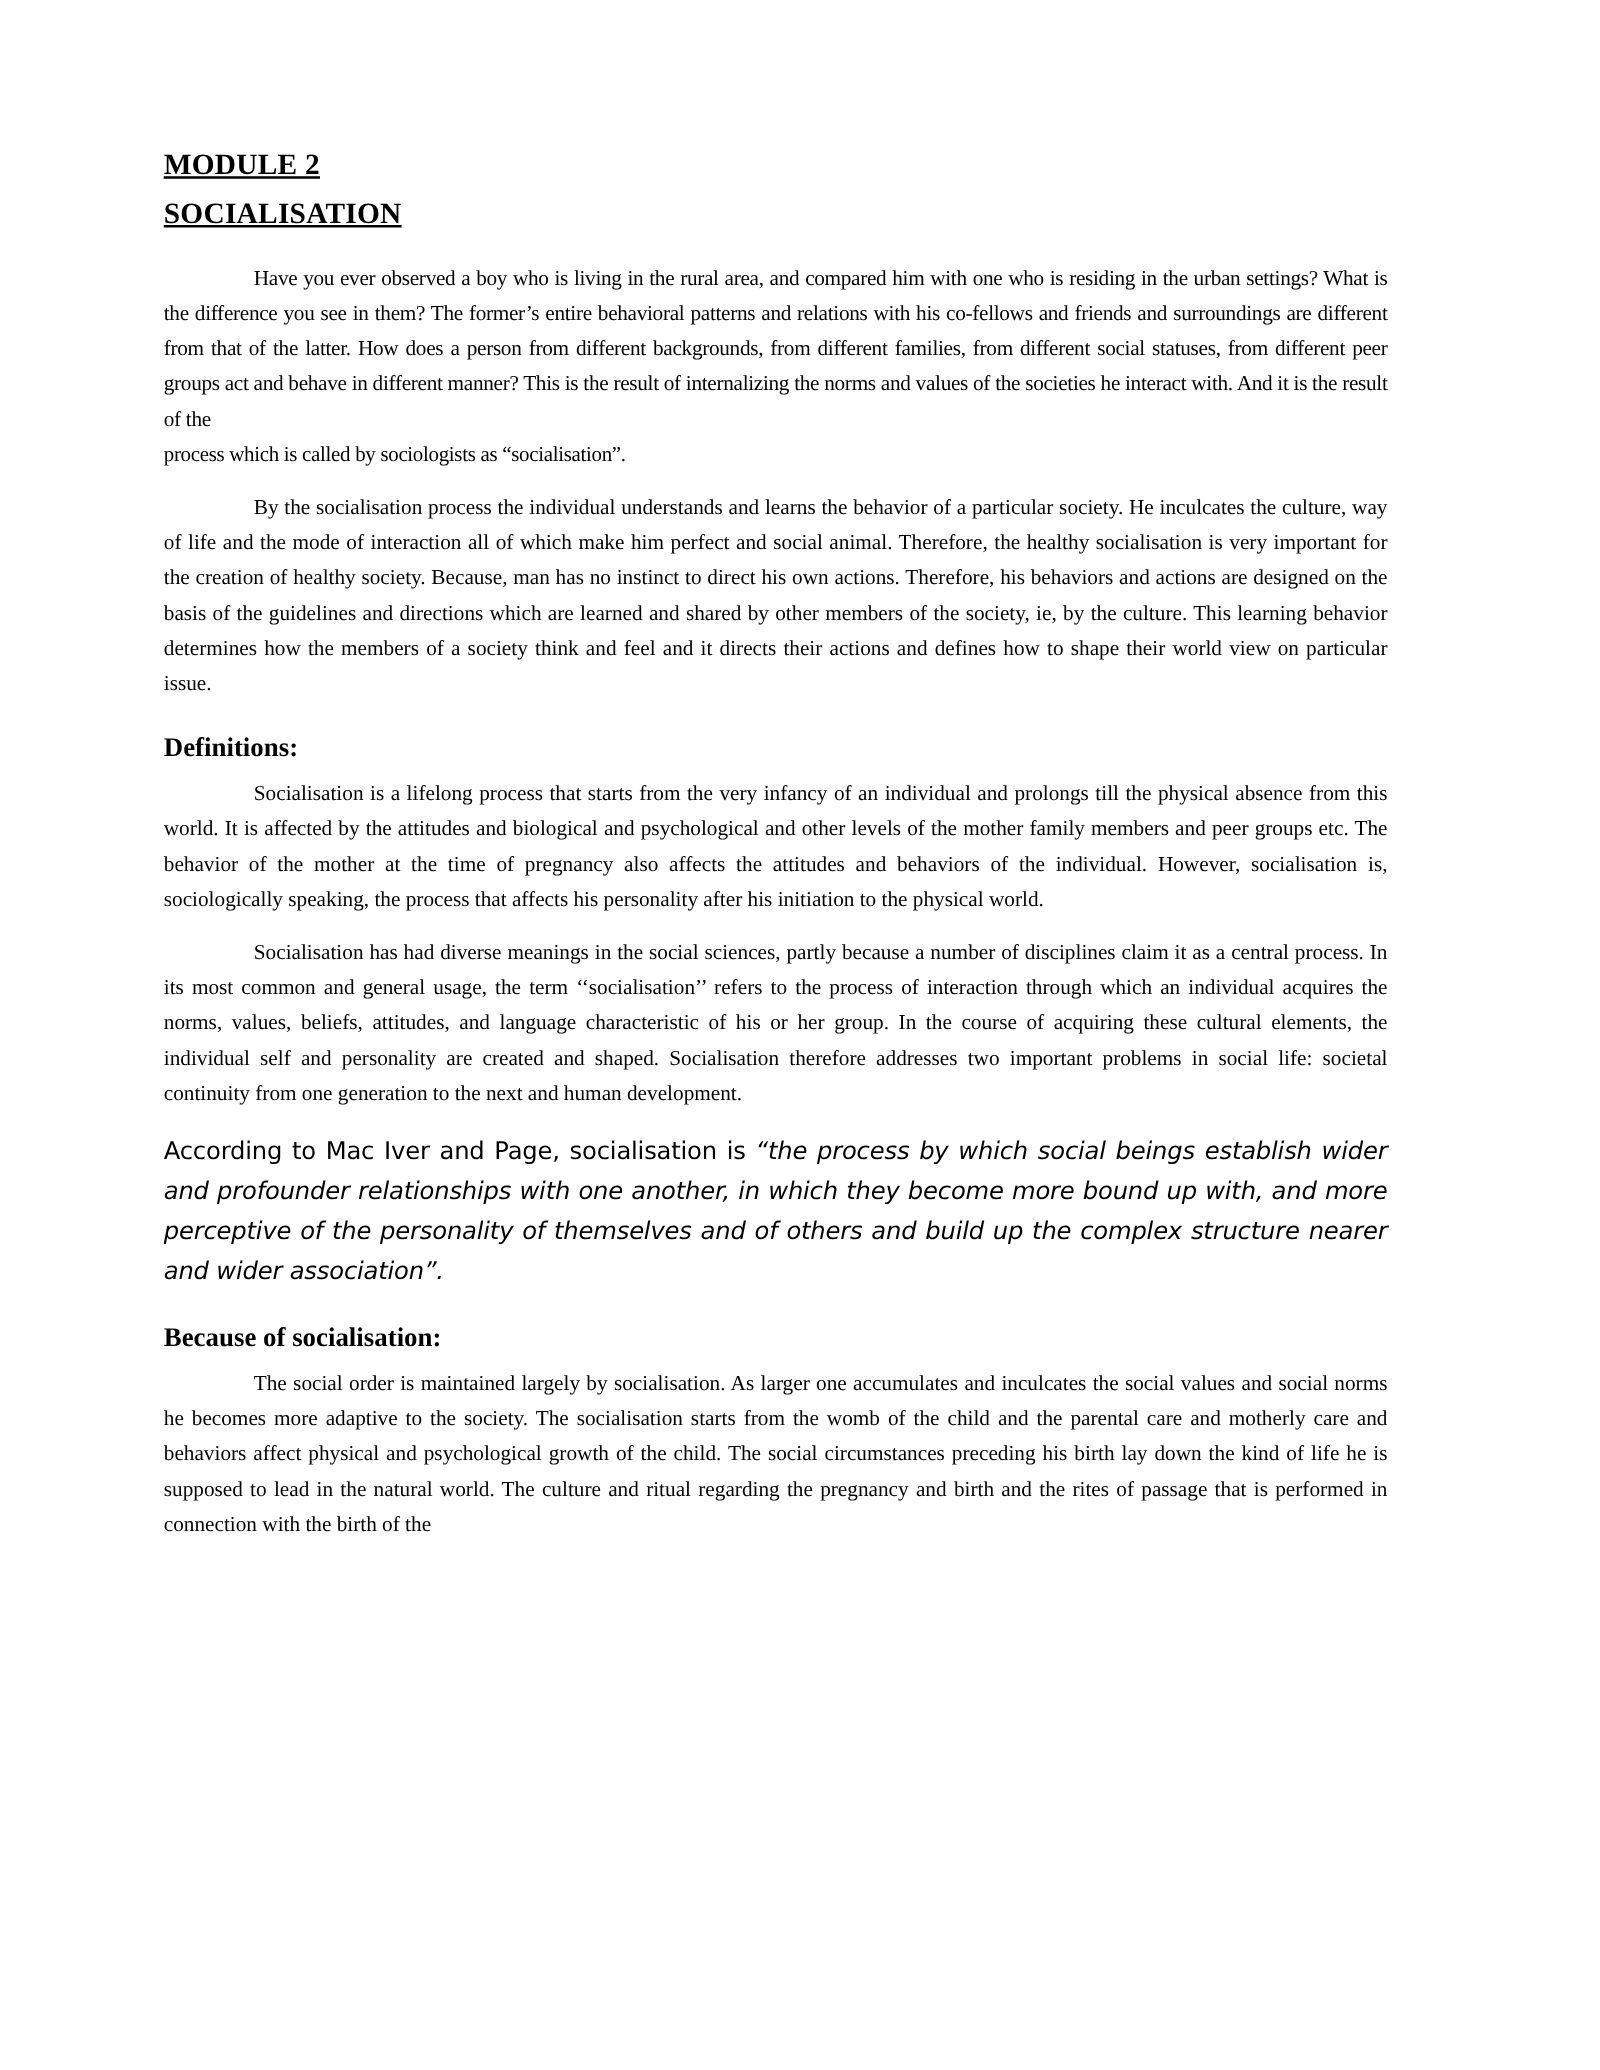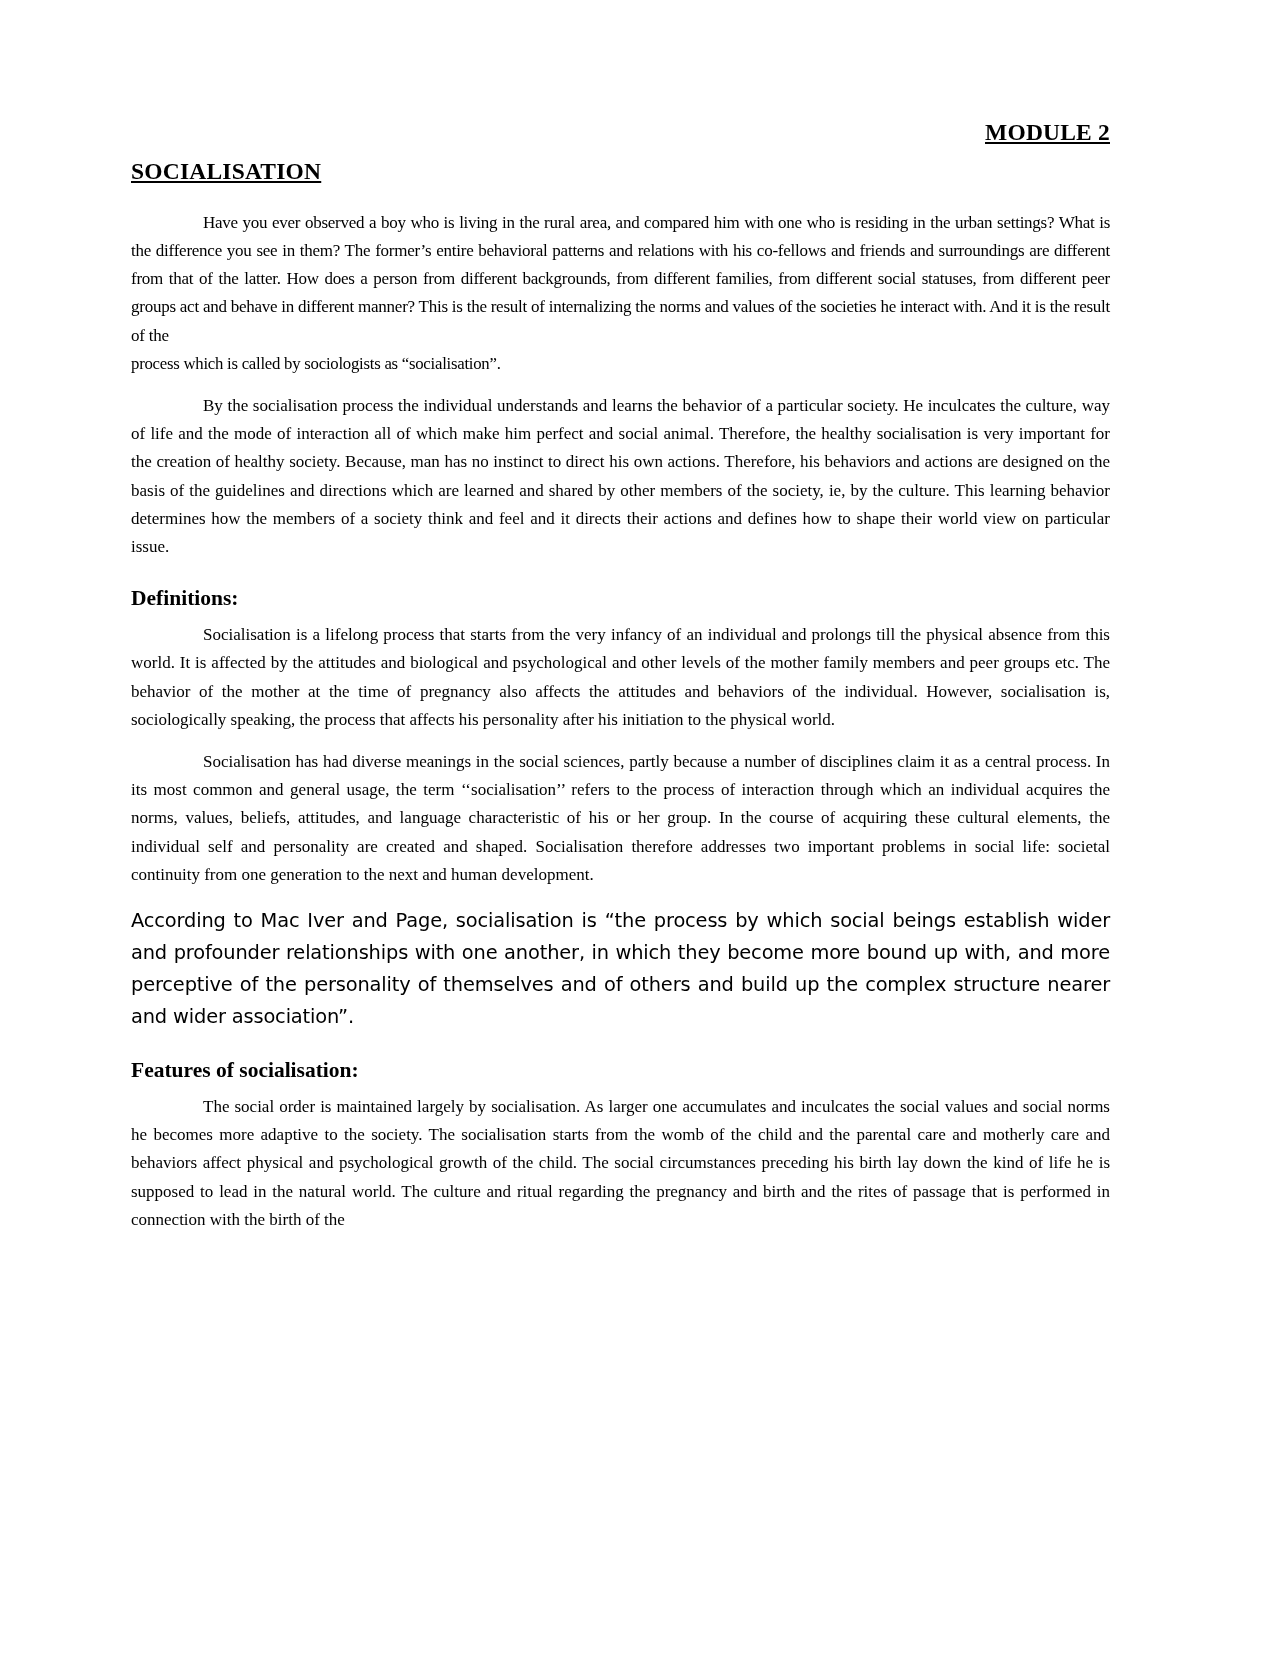--- a/index.html
+++ b/index.html
@@ -21,21 +21,21 @@
     height: 1656px;
     background: #ffffff;
     box-sizing: border-box;
     padding: 118px 170px 0 131px;
   }
   .content {
     width: 979px;
   }
   
   .doc-title {
-    text-align: right;
+    text-align: left;
     font-weight: bold;
     font-size: 23.5px;
     letter-spacing: 0.2px;
     margin: 0 0 10px 0;
     line-height: 1.25;
   }
   .doc-title span.u {
     text-decoration: underline;
     text-underline-offset: 2px;
   }
@@ -84,20 +84,21 @@
     font-family: "DejaVu Sans", "Liberation Sans", sans-serif;
     font-size: 19.4px;
     line-height: 32px;
     text-align: justify;
     text-justify: inter-word;
     margin: 16px 0 18px 0;
     text-indent: 0;
     letter-spacing: -0.15px;
   }
   p.sans-quote .quoted {
+    font-style: italic;
   }
 </style>
 </head>
 <body>
 
 <div class="page">
   <div class="content">
 
     <h1 class="doc-title"><span class="u">MODULE 2</span></h1>
 
@@ -108,18 +109,18 @@
     <p class="body">By the socialisation process the individual understands and learns the behavior of a particular society. He inculcates the culture, way of life and the mode of interaction all of which make him perfect and social animal. Therefore, the healthy socialisation is very important for the creation of healthy society. Because, man has no instinct to direct his own actions. Therefore, his behaviors and actions are designed on the basis of the guidelines and directions which are learned and shared by other members of the society, ie, by the culture. This learning behavior determines how the members of a society think and feel and it directs their actions and defines how to shape their world view on particular issue.</p>
 
     <h3 class="section-heading">Definitions:</h3>
 
     <p class="body">Socialisation is a lifelong process that starts from the very infancy of an individual and prolongs till the physical absence from this world. It is affected by the attitudes and biological and psychological and other levels of the mother family members and peer groups etc. The behavior of the mother at the time of pregnancy also affects the attitudes and behaviors of the individual. However, socialisation is, sociologically speaking, the process that affects his personality after his initiation to the physical world.</p>
 
     <p class="body">Socialisation has had diverse meanings in the social sciences, partly because a number of disciplines claim it as a central process. In its most common and general usage, the term ‘‘socialisation’’ refers to the process of interaction through which an individual acquires the norms, values, beliefs, attitudes, and language characteristic of his or her group. In the course of acquiring these cultural elements, the individual self and personality are created and shaped. Socialisation therefore addresses two important problems in social life: societal continuity from one generation to the next and human development.</p>
 
     <p class="sans-quote"><span>According to Mac Iver and Page, socialisation is </span><span class="quoted">“the process by which social beings establish wider and profounder relationships with one another, in which they become more bound up with, and more perceptive of the personality of themselves and of others and build up the complex structure nearer and wider association”.</span></p>
 
-    <h3 class="section-heading">Features of socialisation:</h3>
+    <h3 class="section-heading">Because of socialisation:</h3>
 
     <p class="body">The social order is maintained largely by socialisation. As larger one accumulates and inculcates the social values and social norms he becomes more adaptive to the society. The socialisation starts from the womb of the child and the parental care and motherly care and behaviors affect physical and psychological growth of the child. The social circumstances preceding his birth lay down the kind of life he is supposed to lead in the natural world. The culture and ritual regarding the pregnancy and birth and the rites of passage that is performed in connection with the birth of the</p>
 
   </div>
 </div>
 
 </body></html>

